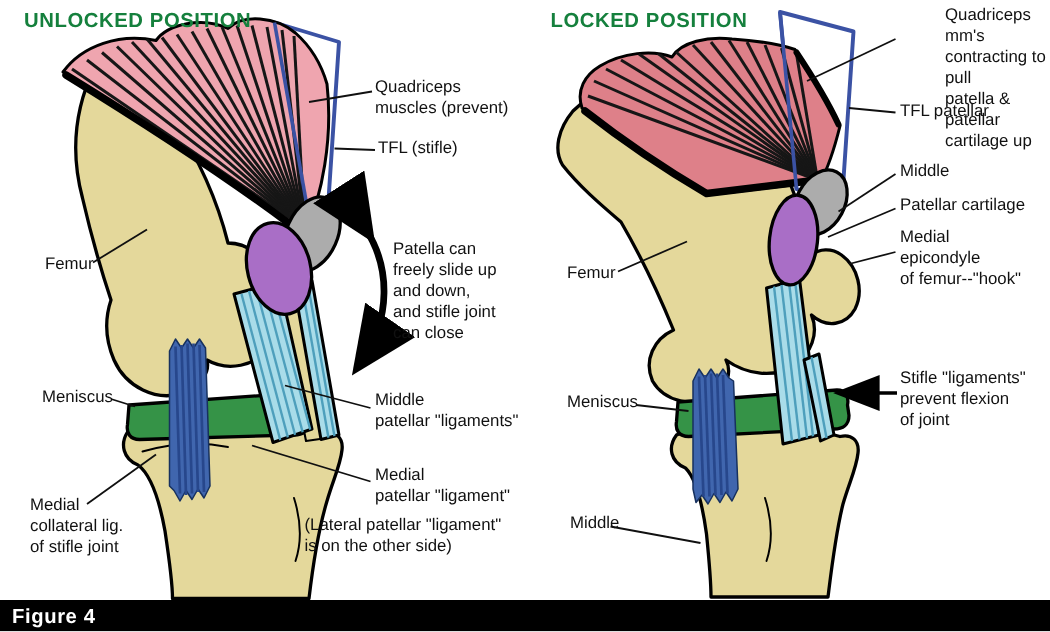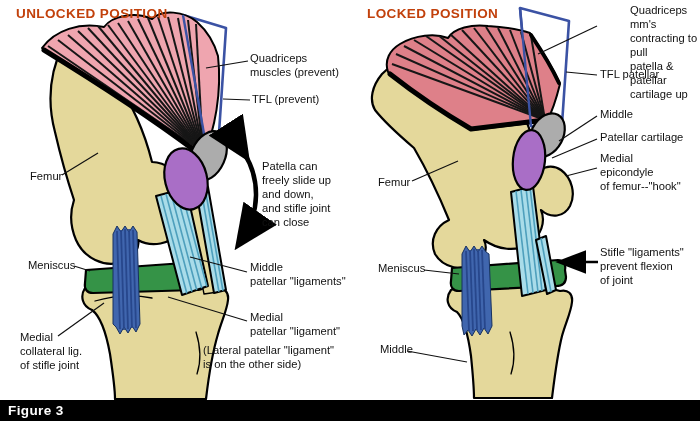--- a/index.html
+++ b/index.html
@@ -3,21 +3,21 @@
 <meta charset="utf-8">
 <style>
   html,body { margin:0; padding:0; background:#fff; }
   .stage {
     position:relative; width:700px; height:421px;
     background:#fff; overflow:hidden;
     font-family:"Liberation Sans", sans-serif;
   }
   .title {
     position:absolute; font:bold 13.5px/16px "Liberation Sans", sans-serif;
-    color:#c2410c; letter-spacing:.4px; white-space:pre;
+    color:#15803d; letter-spacing:.4px; white-space:pre;
   }
   .lbl {
     position:absolute; font:11.2px/14px "Liberation Sans", sans-serif;
     color:#111; white-space:pre-line;
   }
   .caption-bar {
     position:absolute; left:0; top:400px; width:700px; height:21px;
     background:#000;
   }
   .caption-bar span {
@@ -211,21 +211,21 @@
         <path class="leader" d="M 407,351 L 467,362"></path>
       </g>
     </g>
   </svg>
 
   <div class="title" style="left:16px; top:6px">UNLOCKED POSITION</div>
   <div class="title" style="left:367px; top:6px">LOCKED POSITION</div>
 
   <div class="lbl" style="left:250px; top:51px">Quadriceps
 muscles (prevent)</div>
-  <div class="lbl" style="left:252px; top:92px">TFL (prevent)</div>
+  <div class="lbl" style="left:252px; top:92px">TFL (stifle)</div>
   <div class="lbl" style="left:30px;  top:169px">Femur</div>
   <div class="lbl" style="left:262px; top:159px">Patella can
 freely slide up
 and down,
 and stifle joint
 can close</div>
   <div class="lbl" style="left:28px;  top:258px">Meniscus</div>
   <div class="lbl" style="left:250px; top:260px">Middle
 patellar "ligaments"</div>
   <div class="lbl" style="left:250px; top:310px">Medial
@@ -247,15 +247,15 @@
 epicondyle
 of femur--"hook"</div>
   <div class="lbl" style="left:378px; top:175px">Femur</div>
   <div class="lbl" style="left:600px; top:245px">Stifle "ligaments"
 prevent flexion
 of joint</div>
   <div class="lbl" style="left:378px; top:261px">Meniscus</div>
   <div class="lbl" style="left:380px; top:342px">Middle</div>
 
   <div class="caption-bar">
-    <span>Figure 3</span>
+    <span>Figure 4</span>
   </div>
 </div>
 
 </body></html>

